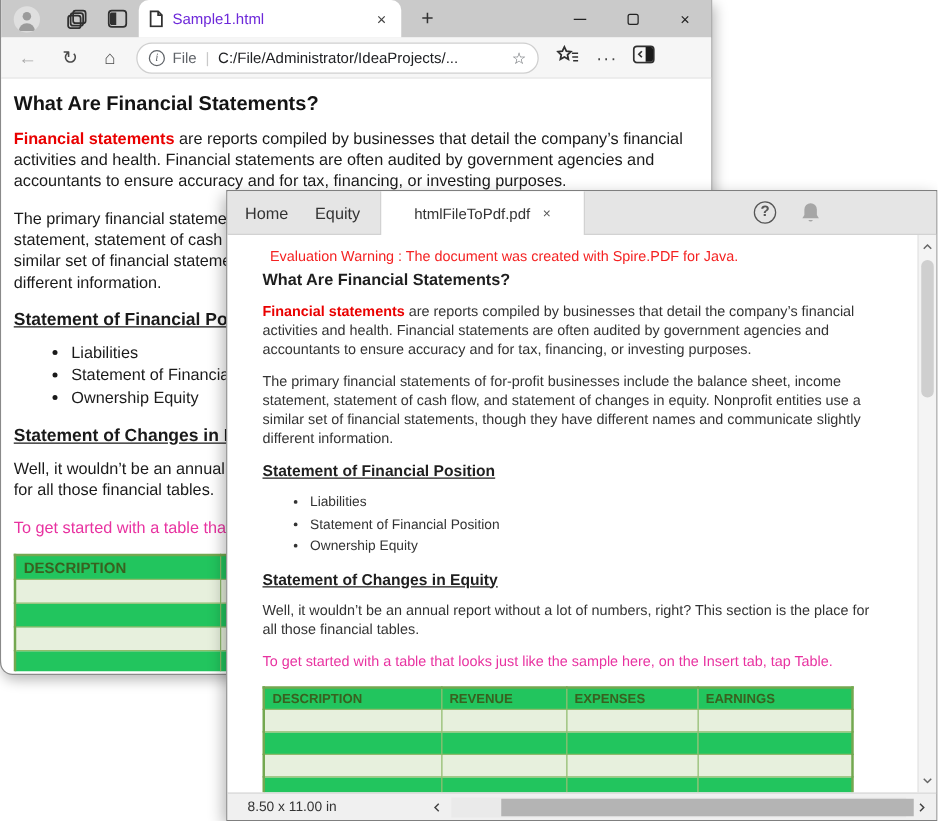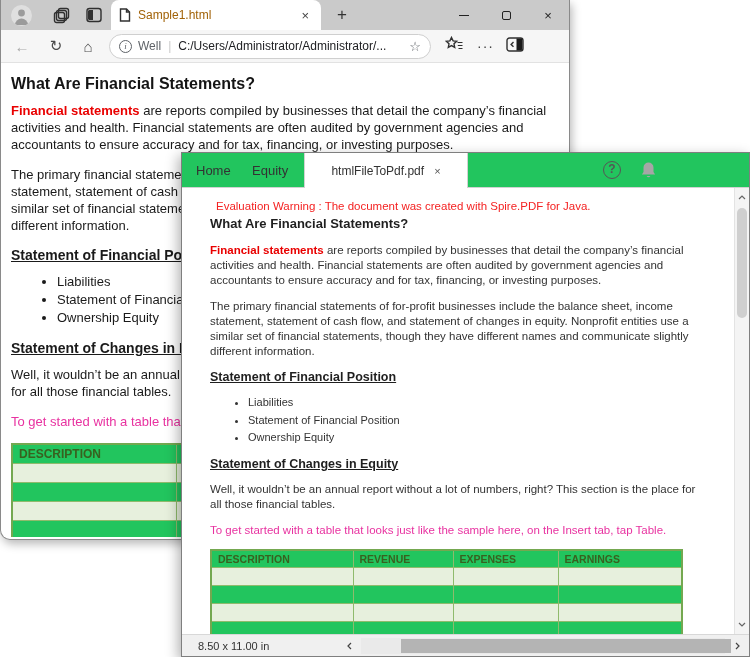--- a/index.html
+++ b/index.html
@@ -10,21 +10,21 @@
   
   .browser { position:absolute; left:0; top:0; width:570px; height:540px; background:#fff;
              border:1px solid #8a8a8a; border-top:none; border-radius:0 0 10px 10px;
              box-shadow:2px 4px 10px rgba(0,0,0,.28); }
   .b-titlebar { position:relative; height:30px; background:#cacaca; border-radius:0; }
   .avatar { position:absolute; left:10px; top:5px; width:21px; height:21px; border-radius:50%; background:#dfdfdf; overflow:hidden; }
   .avatar svg { display:block; margin:3px auto 0; }
   .tb-icon { position:absolute; top:6px; width:18px; height:18px; color:#222; }
   .b-tab { position:absolute; left:110px; top:0; width:210px; height:30px; background:#fff;
            border-radius:8px 8px 0 0; display:flex; align-items:center; padding:0 8px; }
-  .b-tab-title { font-size:12px; color:#a16207; margin-left:7px; flex:1; }
+  .b-tab-title { font-size:12px; color:#6d28d9; margin-left:7px; flex:1; }
   .b-tab-close { font-size:13px; color:#444; padding:0 4px; cursor:default; }
   .b-newtab { position:absolute; left:330px; top:4px; font-size:17px; color:#333; width:22px; height:22px; text-align:center; line-height:22px; }
   .winbtns { position:absolute; right:0; top:0; height:30px; display:flex; }
   .winbtn { width:42px; height:30px; display:flex; align-items:center; justify-content:center; color:#222; }
   .min-glyph { width:10px; height:0; border-top:1px solid #222; display:block; }
   .max-glyph { width:9px; height:9px; border:1px solid #222; border-radius:2px; display:block; }
   .close-glyph { font-size:13px; }
 
   .b-toolbar { position:relative; height:33px; background:#f6f6f6; border-bottom:1px solid #e2e2e2;
                display:flex; align-items:center; }
@@ -56,21 +56,21 @@
                  padding:2px 6px; vertical-align:middle; }
   table.fin { border:2px solid #74a850; }
   .b-content table.fin { width:550px; }
   .b-content table.fin td { height:19px; font-size:12px; }
   tr.band td { background:#e7f0dd; }
   tr.plain td { background:#22c55e; }
 
   
   .pdf { position:absolute; left:181px; top:152px; width:569px; height:505px; background:#fff;
          border:1px solid #7f7f7f; box-shadow:-3px 4px 12px rgba(0,0,0,.3); }
-  .p-tabbar { position:relative; height:35px; background:#22c55e; border-bottom:1px solid #d2d2d2; }
+  .p-tabbar { position:relative; height:35px; background:#e5e5e5; border-bottom:1px solid #d2d2d2; }
   .p-menu { position:absolute; top:0; height:35px; display:flex; align-items:center; font-size:13px; color:#333; }
   .p-menu.home { left:14px; } .p-menu.tools { left:70px; }
   .p-doc-tab { position:absolute; left:122px; top:0; width:164px; height:35px; background:#fff;
                border-left:1px solid #d2d2d2; border-right:1px solid #d2d2d2;
                display:flex; align-items:center; justify-content:center; }
   .p-doc-title { font-size:12px; color:#333; }
   .p-doc-close { font-size:11px; color:#555; margin-left:10px; }
   .help-circ { position:absolute; right:128px; top:8px; width:18px; height:18px; border:1.6px solid #555;
                border-radius:50%; color:#555; font-size:12px; font-weight:bold; text-align:center; line-height:15px; }
   .bell { position:absolute; right:92px; top:8px; }
@@ -151,23 +151,23 @@
       </div>
     </div>
 
     <div class="b-toolbar">
       <span class="nav-ico disabled" style="margin-left:8px;">←</span>
       <span class="nav-ico" style="margin-left:8px;">↻</span>
       <span class="nav-ico" style="margin-left:6px;">⌂</span>
 
       <div class="addr">
         <span class="info-circ">i</span>
-        <span class="addr-file">Well</span>
+        <span class="addr-file">File</span>
         <span class="addr-div">|</span>
-        <span class="addr-url">C:/Users/Administrator/Administrator/...</span>
+        <span class="addr-url">C:/File/Administrator/IdeaProjects/...</span>
         <span class="addr-star">☆</span>
       </div>
 
       <span class="aft-ico">
         <svg width="18" height="16" viewBox="0 0 18 16">
             <path d="M6.5 1.5 l1.6 3.4 3.6.4 -2.7 2.5 .7 3.6 -3.2-1.8 -3.2 1.8 .7-3.6 -2.7-2.5 3.6-.4 Z" class="ico-stroke" stroke-width="1.2"></path>
             <path d="M12.5 6.5 h5 M12.8 9.5 h4.7 M13.5 12.5 h4" stroke="#303030" stroke-width="1.2"></path>
           </svg>
       </span>
       <span class="ellipsis">···</span>

